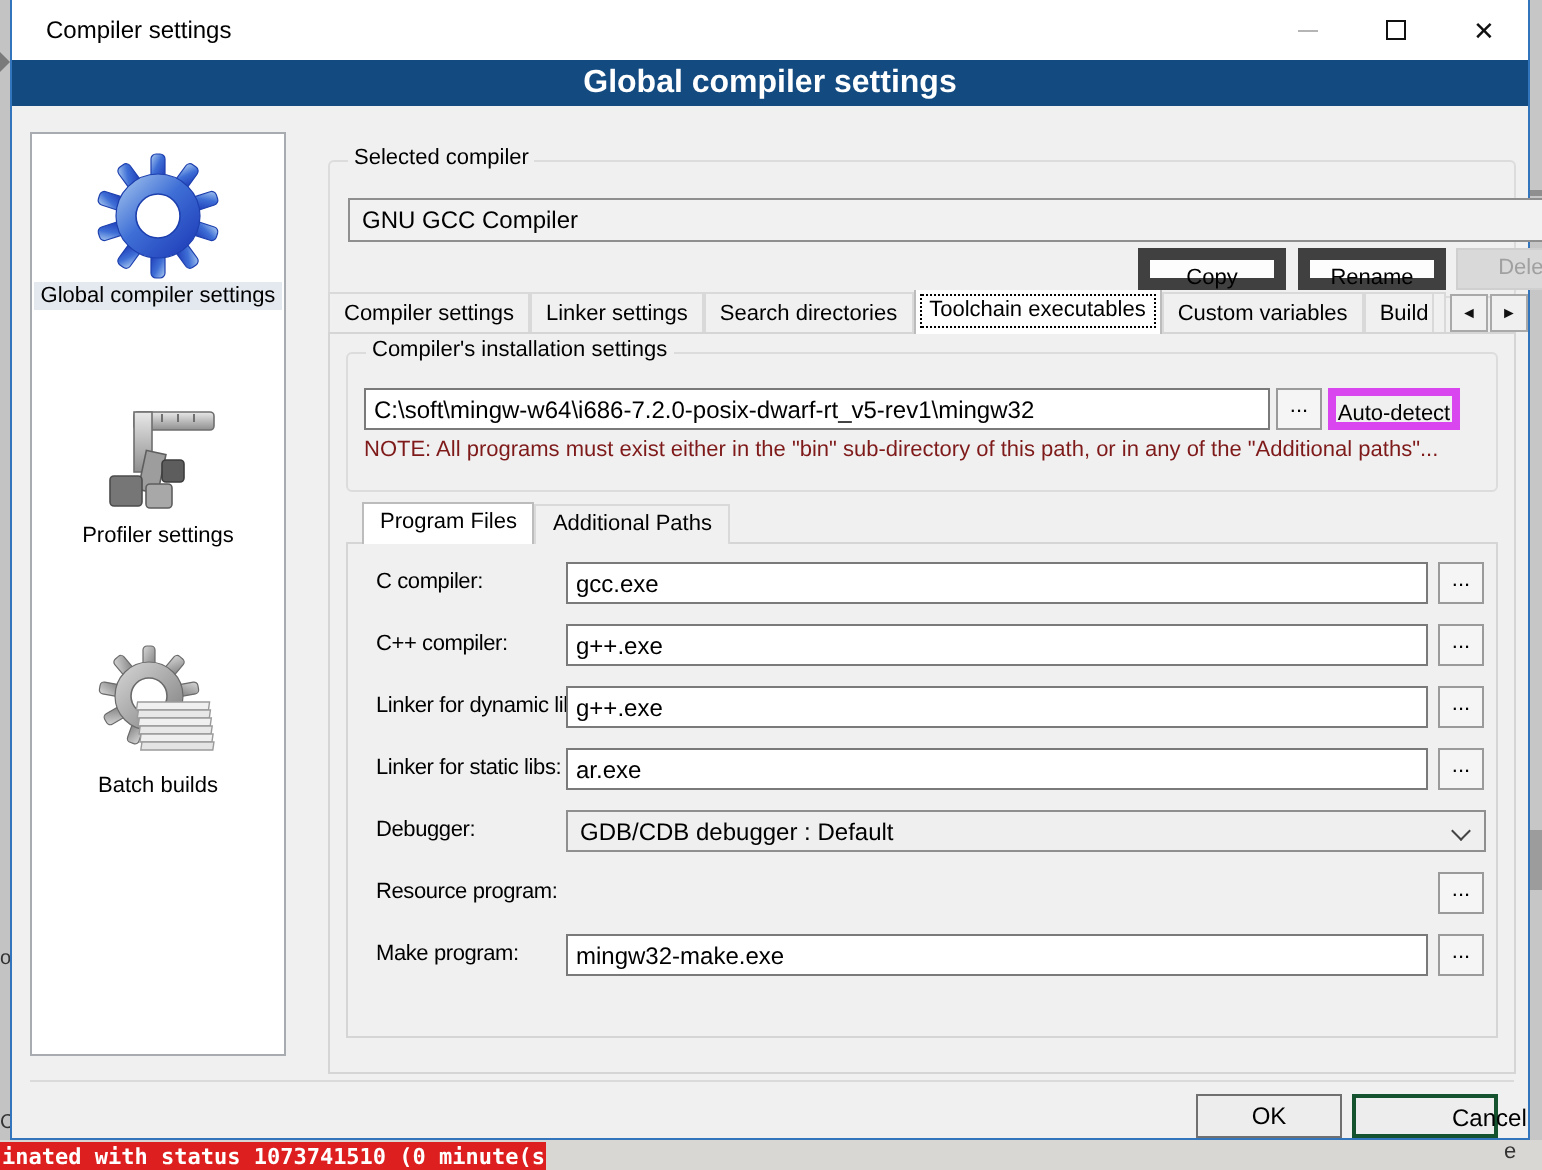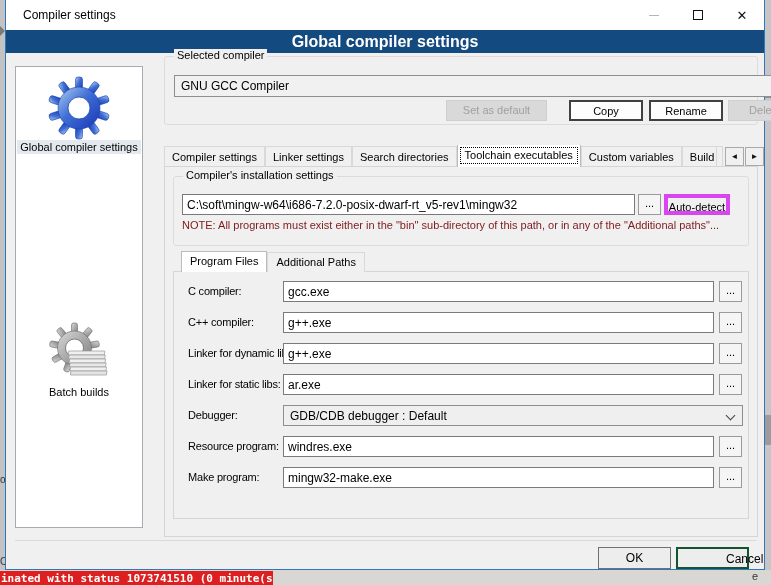--- a/index.html
+++ b/index.html
@@ -34,28 +34,28 @@
   
   .sidebar { position:absolute; left:9px; top:66px; width:128px; height:462px; background:#fff; border:1px solid #a8acb0; }
   .side-item { position:absolute; left:0; width:126px; text-align:center; }
   .side-icon { display:block; margin:0 auto; }
   .side-label { display:inline-block; font-size:11px; padding:1px 3px; }
   .side-label.selected { background:#e4e9ef; }
 
   
   .groupbox { position:absolute; border:1px solid #dcdcdc; border-radius:3px; }
   .group-label { position:absolute; top:-8px; left:9px; background:#f0f0f0; padding:0 3px; font-size:11px; }
-  .grp-compiler { left:158px; top:56px; width:594px; height:69px; }
+  .grp-compiler { left:158px; top:80px; width:594px; height:69px; }
   .combo { position:absolute; background:#f1f1f1; border:1px solid #8f8f8f; font-size:12px; line-height:20px; padding-left:6px; overflow:hidden; white-space:nowrap; }
   .combo .chev { position:absolute; right:8px; top:6px; width:7px; height:7px; border-right:1px solid #444; border-bottom:1px solid #444; transform:rotate(45deg); }
   .combo-main { left:9px; top:18px; width:624px; height:22px; }
 
   .btn { position:absolute; height:21px; font-size:11px; text-align:center; line-height:19px; cursor:default; }
   .btn-disabled { background:#d9d9d9; border:1px solid #cfcfcf; color:#a0a0a0; }
-  .btn-normal { background:#fdfdfd; border:2px solid #404040; color:#000; }
+  .btn-normal { background:#fdfdfd; border:6px solid #404040; color:#000; }
   .btn-setdef { left:281px; top:43px; width:101px; }
   .btn-copy  { left:404px; top:43px; width:74px; }
   .btn-rename{ left:484px; top:43px; width:74px; }
   .btn-delete{ left:563px; top:43px; width:74px; }
 
   
   .tabstrip { position:absolute; left:158px; top:145px; width:552px; height:22px; display:flex; overflow:hidden; }
   .tab { flex:0 0 auto; height:21px; margin-top:1px; padding:0 7px; font-size:11px; line-height:20px; background:#f0f0f0; border:1px solid #d9d9d9; border-bottom:none; white-space:nowrap; }
   .tab.sel { background:#fff; height:23px; margin-top:-1px; border:1px solid #bcbcbc; border-bottom:none; outline:1px dotted #000; outline-offset:-4px; position:relative; z-index:3; }
   .tab-sliver { position:absolute; left:710px; top:146px; width:7px; height:21px; background:#f0f0f0; border:1px solid #d9d9d9; border-bottom:none; }
@@ -151,20 +151,40 @@
             <rect x="28.5" y="1" width="7" height="13" rx="2.5" transform="rotate(288 32 32)"></rect>
             <rect x="28.5" y="1" width="7" height="13" rx="2.5" transform="rotate(324 32 32)"></rect>
           </g>
           <circle cx="32" cy="32" r="21" fill="url(#gblue)" stroke="#1d3fae" stroke-width="0.6"></circle>
           <circle cx="32" cy="32" r="11" fill="#ffffff" stroke="#1d3fae" stroke-width="0.8"></circle>
         </g>
       </svg>
       <span class="side-label selected">Global compiler settings</span>
     </div>
 
+    <div class="side-item" style="top:129px;">
+      <svg class="side-icon" width="64" height="64" viewBox="0 0 64 64">
+        <defs>
+          <linearGradient id="ggray" x1="0" y1="0" x2="0" y2="1">
+            <stop offset="0" stop-color="#e8e8e8"></stop>
+              <stop offset="1" stop-color="#8f8f8f"></stop>
+          </linearGradient>
+        </defs>
+        <rect x="20" y="10" width="40" height="9" rx="2" fill="url(#ggray)" stroke="#6f6f6f" stroke-width="0.8"></rect>
+        <line x1="34" y1="11" x2="34" y2="15" stroke="#6f6f6f" stroke-width="1"></line>
+        <line x1="42" y1="11" x2="42" y2="15" stroke="#6f6f6f" stroke-width="1"></line>
+        <line x1="50" y1="11" x2="50" y2="15" stroke="#6f6f6f" stroke-width="1"></line>
+        <rect x="20" y="10" width="9" height="30" fill="url(#ggray)" stroke="#6f6f6f" stroke-width="0.8"></rect>
+        <rect x="24" y="30" width="10" height="20" fill="#9d9d9d" stroke="#5e5e5e" stroke-width="0.8" transform="rotate(12 29 40)"></rect>
+        <rect x="8" y="42" width="16" height="15" rx="2" fill="#767676" stroke="#4c4c4c" stroke-width="0.8"></rect>
+        <rect x="26" y="46" width="13" height="12" rx="2" fill="#a8a8a8" stroke="#5e5e5e" stroke-width="0.8"></rect>
+        <rect x="34" y="34" width="11" height="11" rx="2" fill="#5d5d5d" stroke="#3c3c3c" stroke-width="0.8"></rect>
+      </svg>
+      <span class="side-label">Profiler settings</span>
+    </div>
 
     <div class="side-item" style="top:254px;">
       <svg class="side-icon" width="64" height="64" viewBox="0 0 64 64">
         <defs>
           <linearGradient id="ggear" x1="0" y1="0" x2="1" y2="1">
             <stop offset="0" stop-color="#d8d8d8"></stop>
               <stop offset="1" stop-color="#7c7c7c"></stop>
           </linearGradient>
         </defs>
         <g fill="url(#ggear)" stroke="#6a6a6a" stroke-width="0.6">
@@ -192,21 +212,20 @@
       <span class="side-label">Batch builds</span>
     </div>
   </div>
 
   <div class="groupbox grp-compiler">
     <span class="group-label">Selected compiler</span>
     <div class="combo combo-main">
       <span>GNU GCC Compiler</span>
       <span class="chev"></span>
     </div>
-    <div class="btn btn-disabled btn-setdef">Set as default</div>
     <div class="btn btn-normal btn-copy">Copy</div>
     <div class="btn btn-normal btn-rename">Rename</div>
     <div class="btn btn-disabled btn-delete">Delete</div>
 
   </div>
 
   <div class="tabstrip">
     <div class="tab">Compiler settings</div>
     <div class="tab">Linker settings</div>
     <div class="tab">Search directories</div>
@@ -258,21 +277,20 @@
   </div>
   <div class="frow" style="top:405px;">
     <span class="flabel">Debugger:</span>
     <div class="combo">
       <span>GDB/CDB debugger : Default</span>
       <span class="chev"></span>
     </div>
   </div>
   <div class="frow" style="top:436px;">
     <span class="flabel">Resource program:</span>
-    <input type="text" value="windres.exe" style="">
     <div class="mini-btn">...</div>
   </div>
   <div class="frow" style="top:467px;">
     <span class="flabel">Make program:</span>
     <input type="text" value="mingw32-make.exe" style="">
     <div class="mini-btn">...</div>
   </div>
 
   <div class="divider"></div>
   <div class="btn btn-ok">OK</div>

